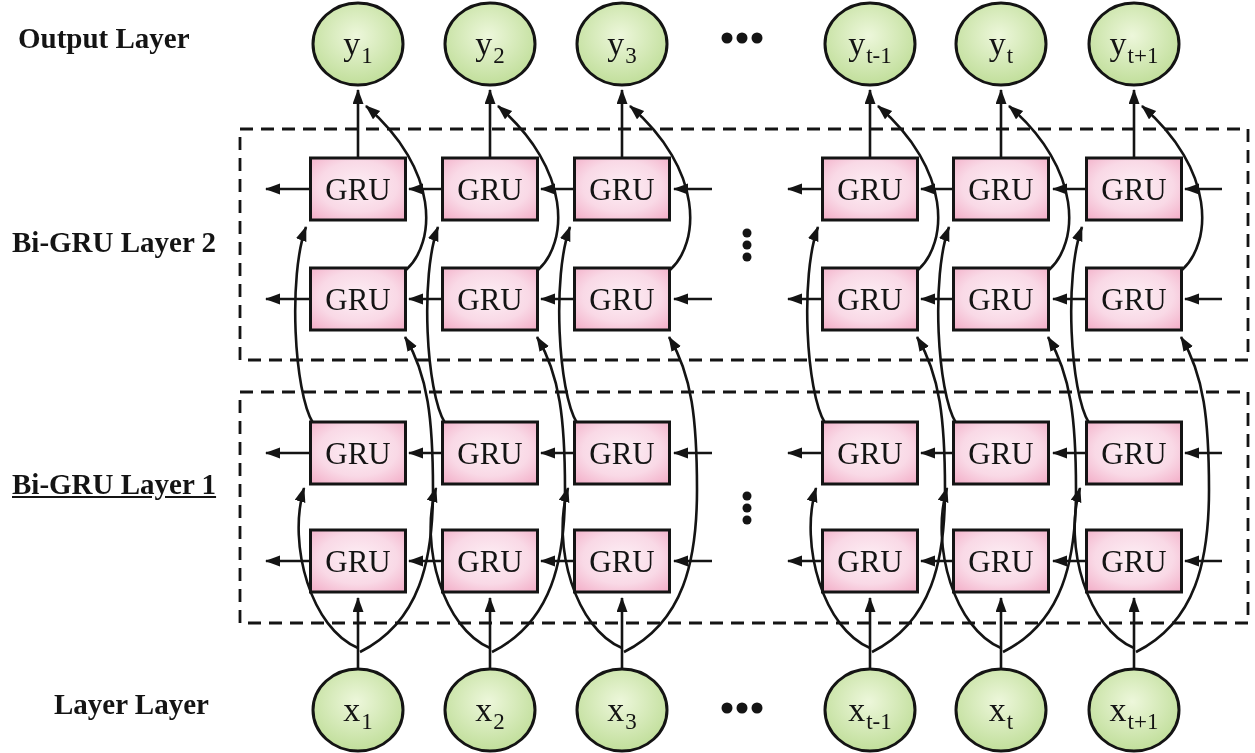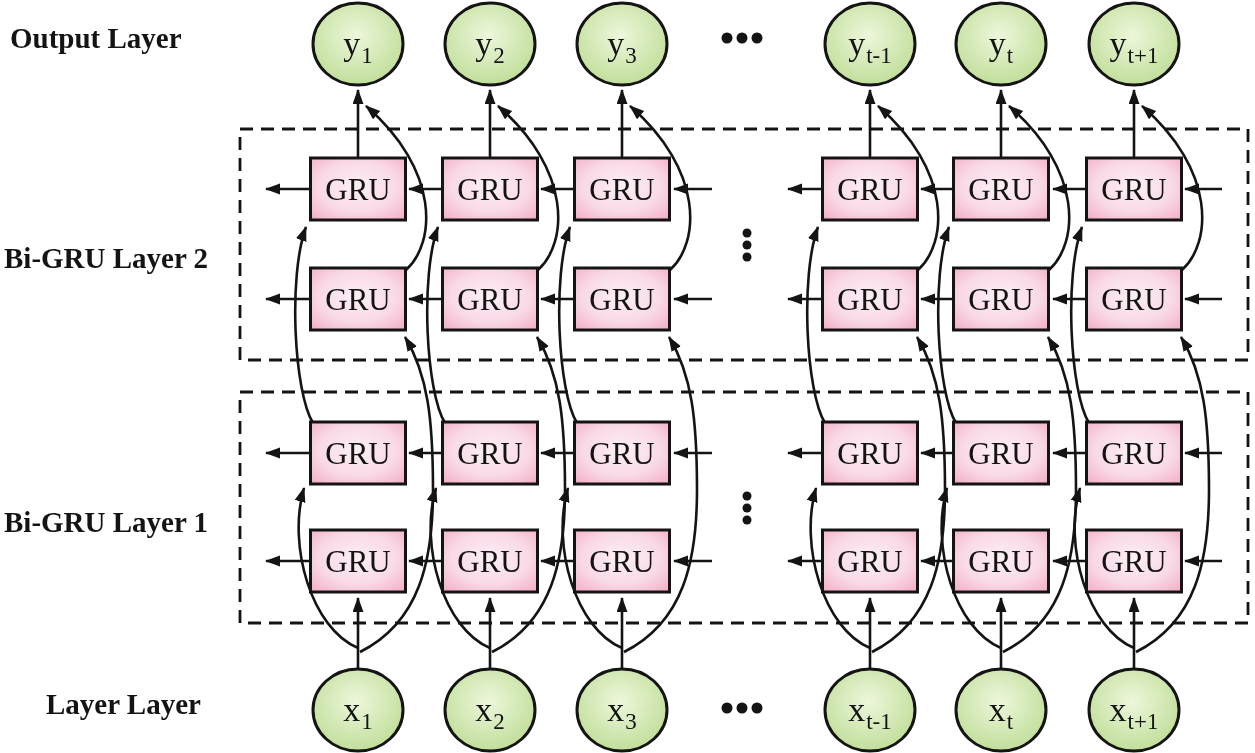--- a/index.html
+++ b/index.html
@@ -12,24 +12,25 @@
   }
   .canvas svg{position:absolute;left:0;top:0;}
   .side-label{
     position:absolute;
     font-family:"Liberation Serif", serif;
     font-weight:bold;
     font-size:29px;
     color:#141414;
     white-space:nowrap;
     line-height:1;
+    margin-left:8px;
   }
   #lbl-output{left:10px;top:24px;}
-  #lbl-layer2{left:4px;top:244px;}
-  #lbl-layer1{left:4px;top:508px;}
+  #lbl-layer2{left:4px;top:228px;}
+  #lbl-layer1{left:4px;top:470px;text-decoration:underline;}
   #lbl-input{left:46px;top:690px;}
 </style>
 </head>
 <body>
 
 <div class="canvas">
   <svg id="diagram-svg" width="1255" height="753" viewBox="0 0 1255 753">
       <defs>
         <radialGradient id="gpink" cx="50%" cy="46%" r="75%">
           <stop offset="0%" stop-color="#fdeff5"></stop>

